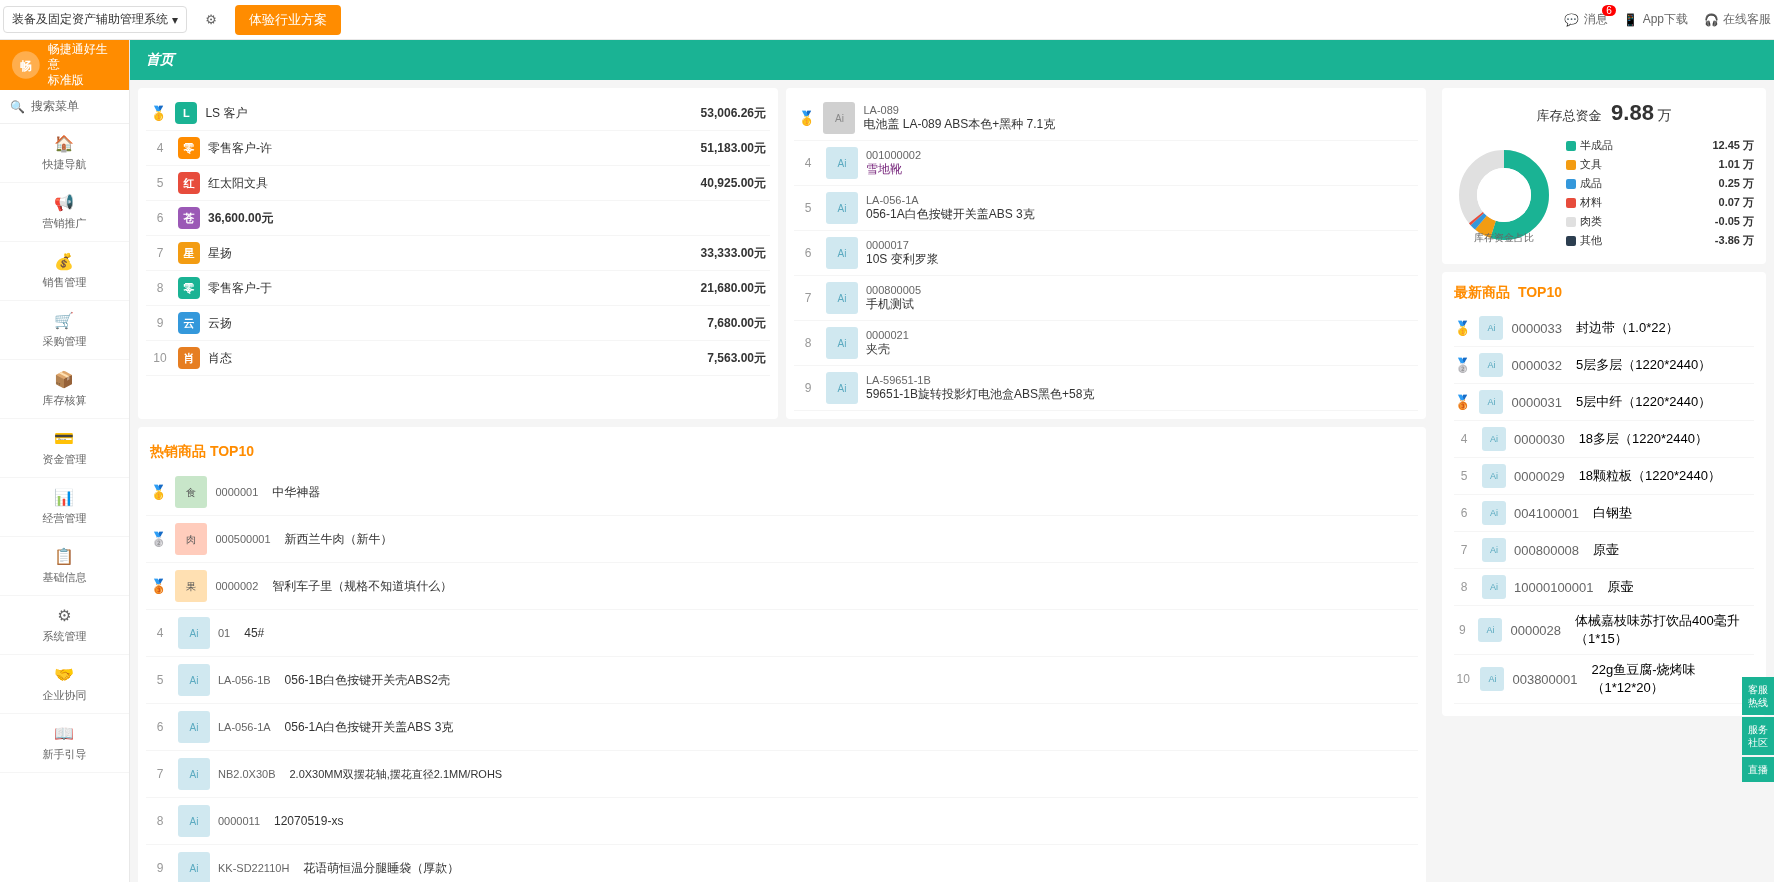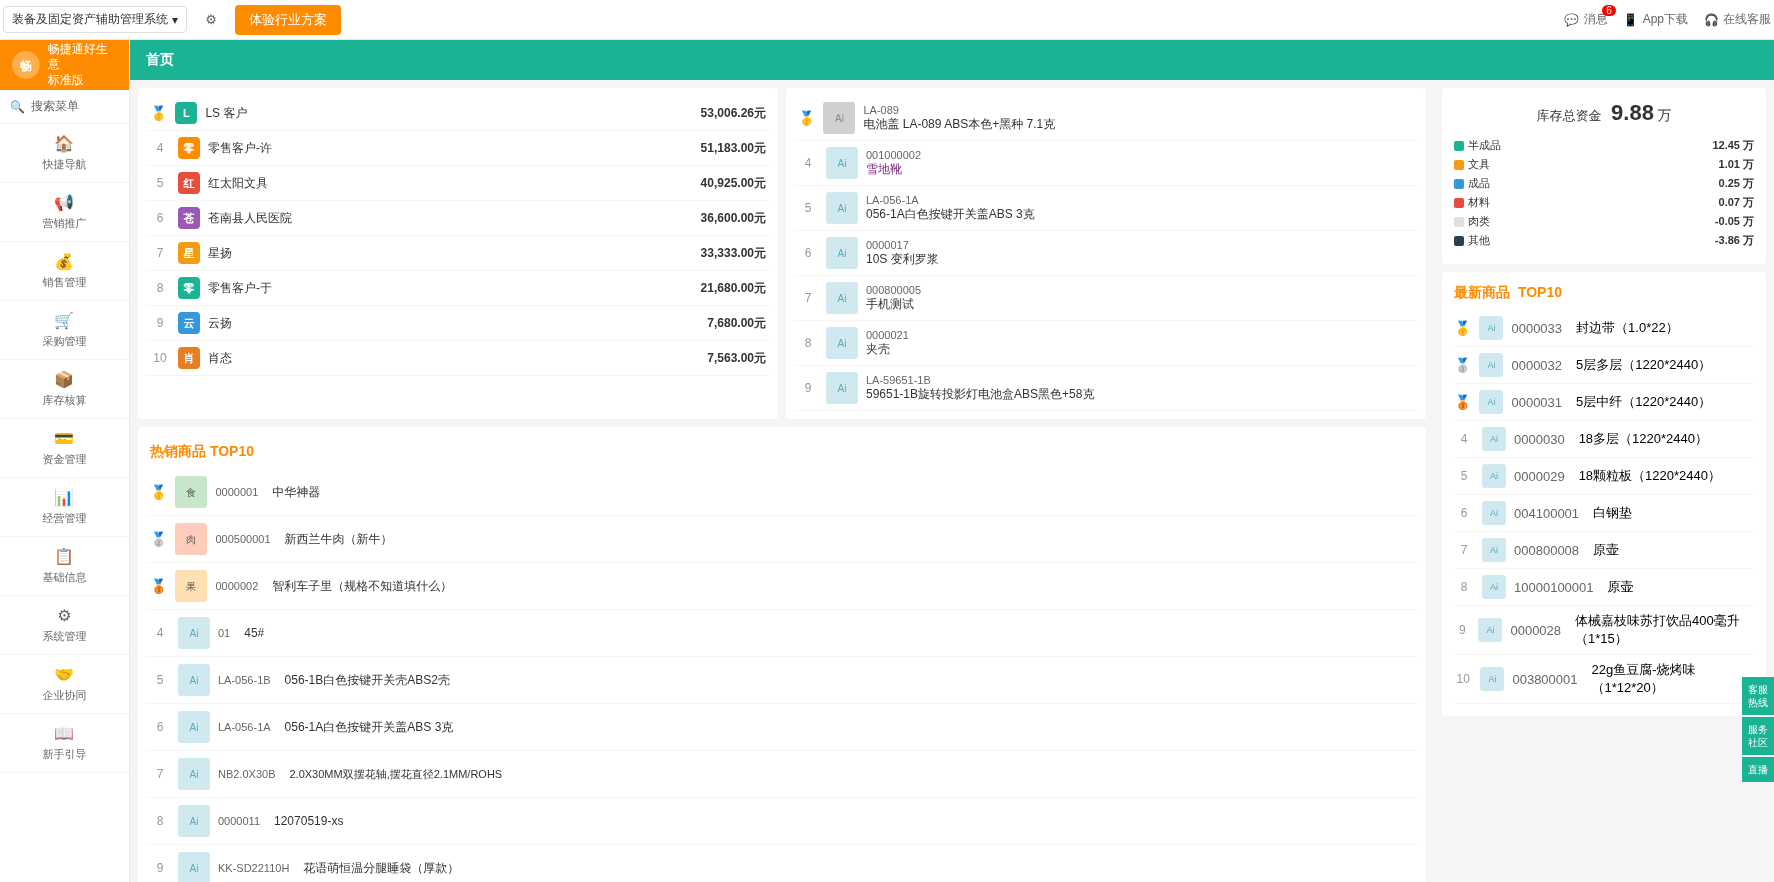--- a/index.html
+++ b/index.html
@@ -20,21 +20,21 @@
     
     .sidebar { width: 130px; background: #fff; border-right: 1px solid #e8e8e8; display: flex; flex-direction: column; overflow-y: auto; flex-shrink: 0; }
     .sidebar-logo { height: 50px; background: #ff8c00; display: flex; align-items: center; padding: 0 10px; gap: 6px; }
     .logo-text { color: #fff; font-size: 12px; line-height: 1.3; }
     .sidebar-search { display: flex; align-items: center; padding: 8px 10px; gap: 6px; color: #666; font-size: 12px; cursor: pointer; border-bottom: 1px solid #f0f0f0; }
     .sidebar-item { display: flex; flex-direction: column; align-items: center; padding: 10px 0; cursor: pointer; color: #666; font-size: 11px; gap: 4px; border-bottom: 1px solid #f5f5f5; }
     .sidebar-item .icon { font-size: 16px; }
 
     
     .content { flex: 1; display: flex; flex-direction: column; overflow: hidden; }
-    .content-header { background: #1ab394; height: 40px; display: flex; align-items: center; padding: 18px 16px; }
+    .content-header { background: #1ab394; height: 40px; display: flex; align-items: center; padding: 18px 16px; font-style: italic; }
     .content-header-tab { color: #fff; font-size: 14px; font-weight: bold; }
     .content-body { flex: 1; overflow-y: auto; display: flex; gap: 0; }
 
     
     .middle-panel { flex: 1; display: flex; flex-direction: column; overflow-y: auto; background: #f5f5f5; }
 
     
     .panel-section { background: #fff; margin: 8px; border-radius: 4px; padding: 8px; }
     .rank-item { display: flex; align-items: center; padding: 6px 4px; border-bottom: 1px solid #f5f5f5; gap: 8px; }
     .rank-num { width: 20px; text-align: center; font-size: 12px; color: #999; }
@@ -199,21 +199,20 @@
             </div>
             <div class="rank-item">
               <span class="rank-num">5</span>
               <span class="rank-badge" style="background:#e74c3c;">红</span>
               <span class="rank-name">红太阳文具</span>
               <span class="rank-amount">40,925.00元</span>
             </div>
             <div class="rank-item">
               <span class="rank-num">6</span>
               <span class="rank-badge" style="background:#9b59b6;">苍</span>
-              <span class="rank-name">苍南县人民医院</span>
               <span class="rank-amount">36,600.00元</span>
             </div>
             <div class="rank-item">
               <span class="rank-num">7</span>
               <span class="rank-badge" style="background:#f39c12;">星</span>
               <span class="rank-name">星扬</span>
               <span class="rank-amount">33,333.00元</span>
             </div>
             <div class="rank-item">
               <span class="rank-num">8</span>
@@ -373,20 +372,37 @@
       <div class="right-panel">
 
         <div class="right-section">
           <div class="stock-total-title">
             <span>库存总资金</span>
             <span style="font-size:22px;font-weight:bold;color:#333;margin-left:6px;">9.88</span>
             <span style="font-size:14px;color:#333;">万</span>
           </div>
           <div class="stock-chart-row">
 
+            <div class="donut-container">
+              <svg width="100" height="100" viewBox="0 0 100 100">
+
+                <circle cx="50" cy="50" r="36" fill="none" stroke="#e0e0e0" stroke-width="18"></circle>
+
+                <circle cx="50" cy="50" r="36" fill="none" stroke="#1ab394" stroke-width="18" stroke-dasharray="180 226" stroke-dashoffset="56" transform="rotate(-90 50 50)"></circle>
+
+                <circle cx="50" cy="50" r="36" fill="none" stroke="#f39c12" stroke-width="18" stroke-dasharray="14 226" stroke-dashoffset="-124" transform="rotate(-90 50 50)"></circle>
+
+                <circle cx="50" cy="50" r="36" fill="none" stroke="#3498db" stroke-width="18" stroke-dasharray="5 226" stroke-dashoffset="-138" transform="rotate(-90 50 50)"></circle>
+
+                <circle cx="50" cy="50" r="36" fill="none" stroke="#e74c3c" stroke-width="18" stroke-dasharray="2 226" stroke-dashoffset="-143" transform="rotate(-90 50 50)"></circle>
+
+                <circle cx="50" cy="50" r="27" fill="white"></circle>
+              </svg>
+              <div class="donut-label">库存资金占比</div>
+            </div>
 
             <div class="legend">
               <div class="legend-item">
                 <div class="legend-dot" style="background:#1ab394;"></div>
                 <span class="legend-name">半成品</span>
                 <span class="legend-val">12.45 万</span>
               </div>
               <div class="legend-item">
                 <div class="legend-dot" style="background:#f39c12;"></div>
                 <span class="legend-name">文具</span>

